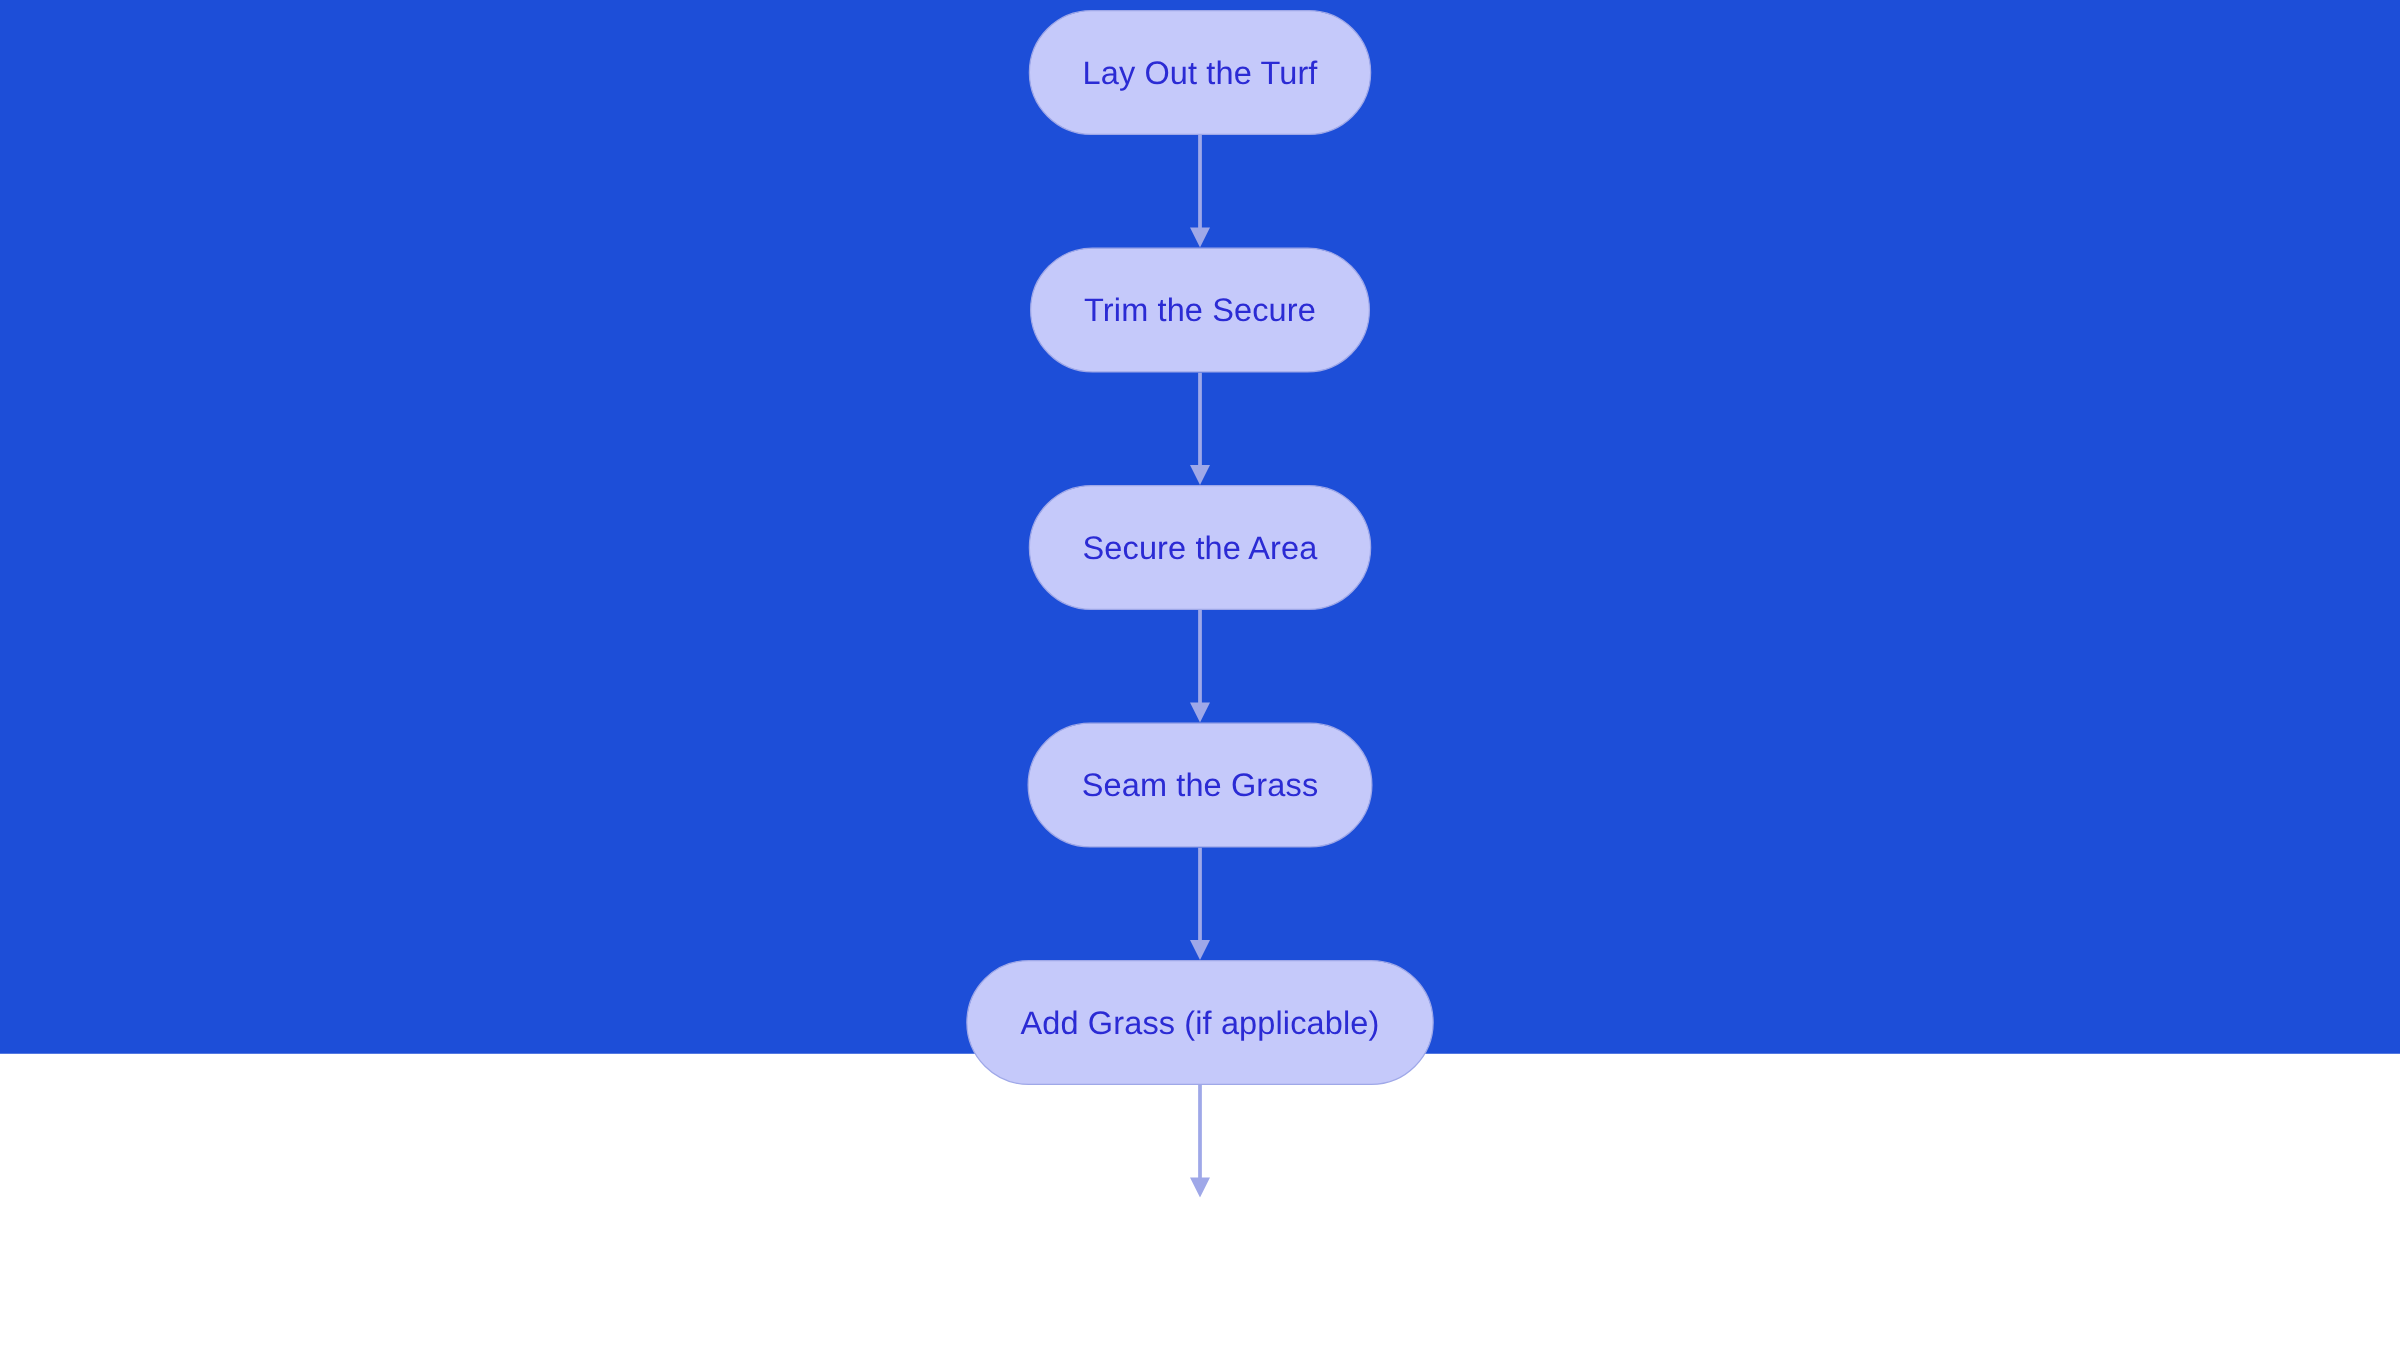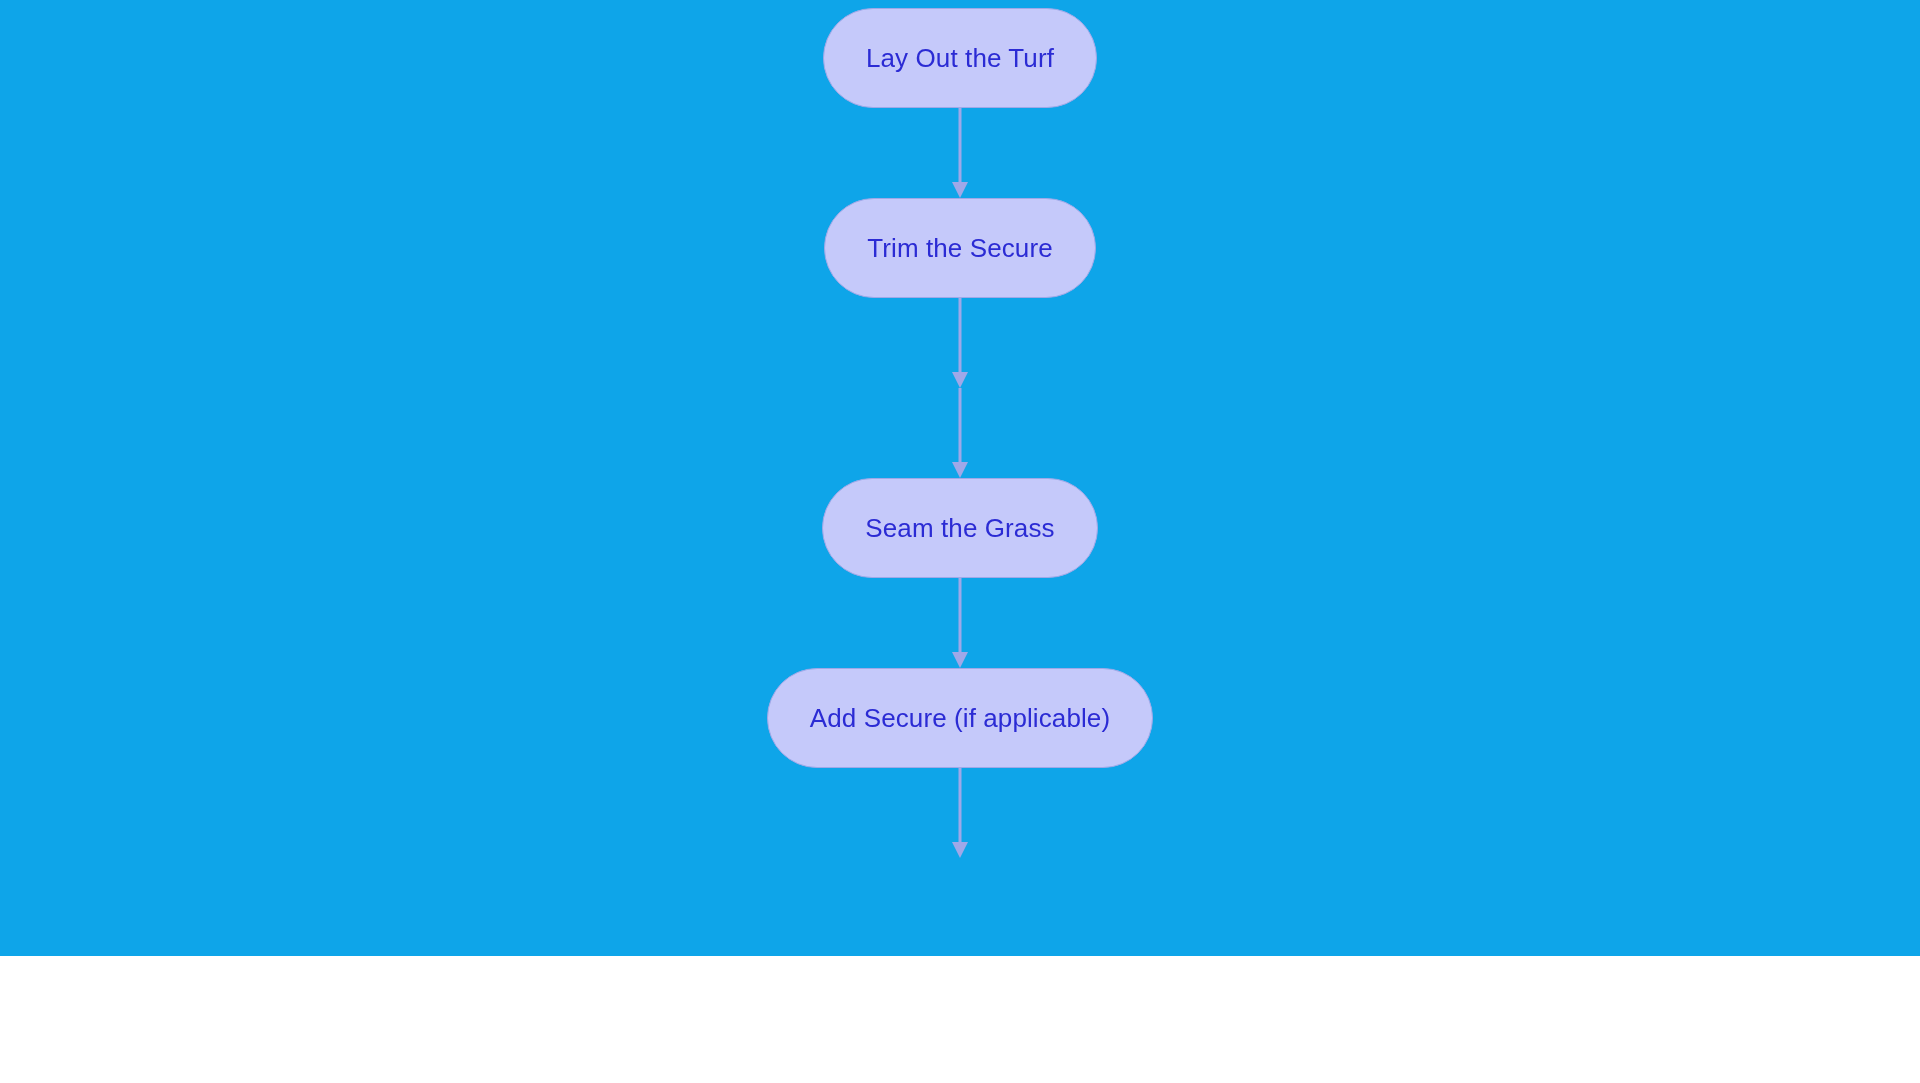--- a/index.html
+++ b/index.html
@@ -11,22 +11,22 @@
   body {
     width: 1920px;
     height: 1083px;
     font-family: "Liberation Sans", sans-serif;
     overflow: hidden;
   }
 
   #flowchart-canvas {
     position: relative;
     width: 1920px;
-    height: 956px;
-    background: #0ea5e9;
+    height: 843px;
+    background: #1d4ed8;
   }
 
   .flow-column {
     position: absolute;
     left: 0;
     top: 0;
     width: 1920px;
     height: 1083px;
     display: flex;
     flex-direction: column;
@@ -86,37 +86,40 @@
 
     <div class="flow-node">
       <span class="node-label">Trim the Secure</span>
     </div>
 
     <svg class="flow-connector" viewBox="0 0 40 90" xmlns="http://www.w3.org/2000/svg" aria-hidden="true">
       <line x1="20" y1="0" x2="20" y2="76" stroke="#9fa8e8" stroke-width="3"></line>
       <polygon points="20,90 12,74 28,74" fill="#9fa8e8"></polygon>
     </svg>
 
+    <div class="flow-node">
+      <span class="node-label">Secure the Area</span>
+    </div>
 
     <svg class="flow-connector" viewBox="0 0 40 90" xmlns="http://www.w3.org/2000/svg" aria-hidden="true">
       <line x1="20" y1="0" x2="20" y2="76" stroke="#9fa8e8" stroke-width="3"></line>
       <polygon points="20,90 12,74 28,74" fill="#9fa8e8"></polygon>
     </svg>
 
     <div class="flow-node">
       <span class="node-label">Seam the Grass</span>
     </div>
 
     <svg class="flow-connector" viewBox="0 0 40 90" xmlns="http://www.w3.org/2000/svg" aria-hidden="true">
       <line x1="20" y1="0" x2="20" y2="76" stroke="#9fa8e8" stroke-width="3"></line>
       <polygon points="20,90 12,74 28,74" fill="#9fa8e8"></polygon>
     </svg>
 
     <div class="flow-node">
-      <span class="node-label">Add Secure (if applicable)</span>
+      <span class="node-label">Add Grass (if applicable)</span>
     </div>
 
     <svg class="flow-connector" viewBox="0 0 40 90" xmlns="http://www.w3.org/2000/svg" aria-hidden="true">
       <line x1="20" y1="0" x2="20" y2="76" stroke="#9fa8e8" stroke-width="3"></line>
       <polygon points="20,90 12,74 28,74" fill="#9fa8e8"></polygon>
     </svg>
 
 
   </div>
 </div>

